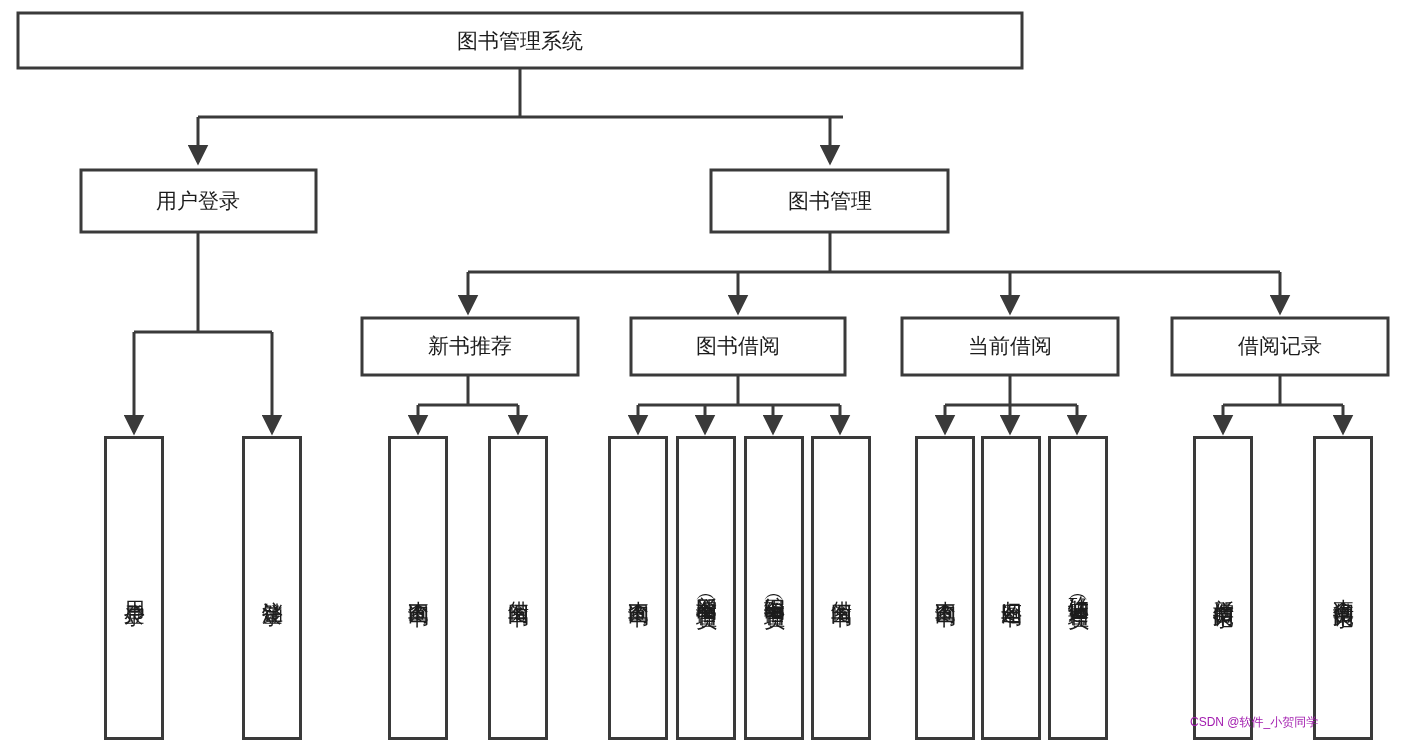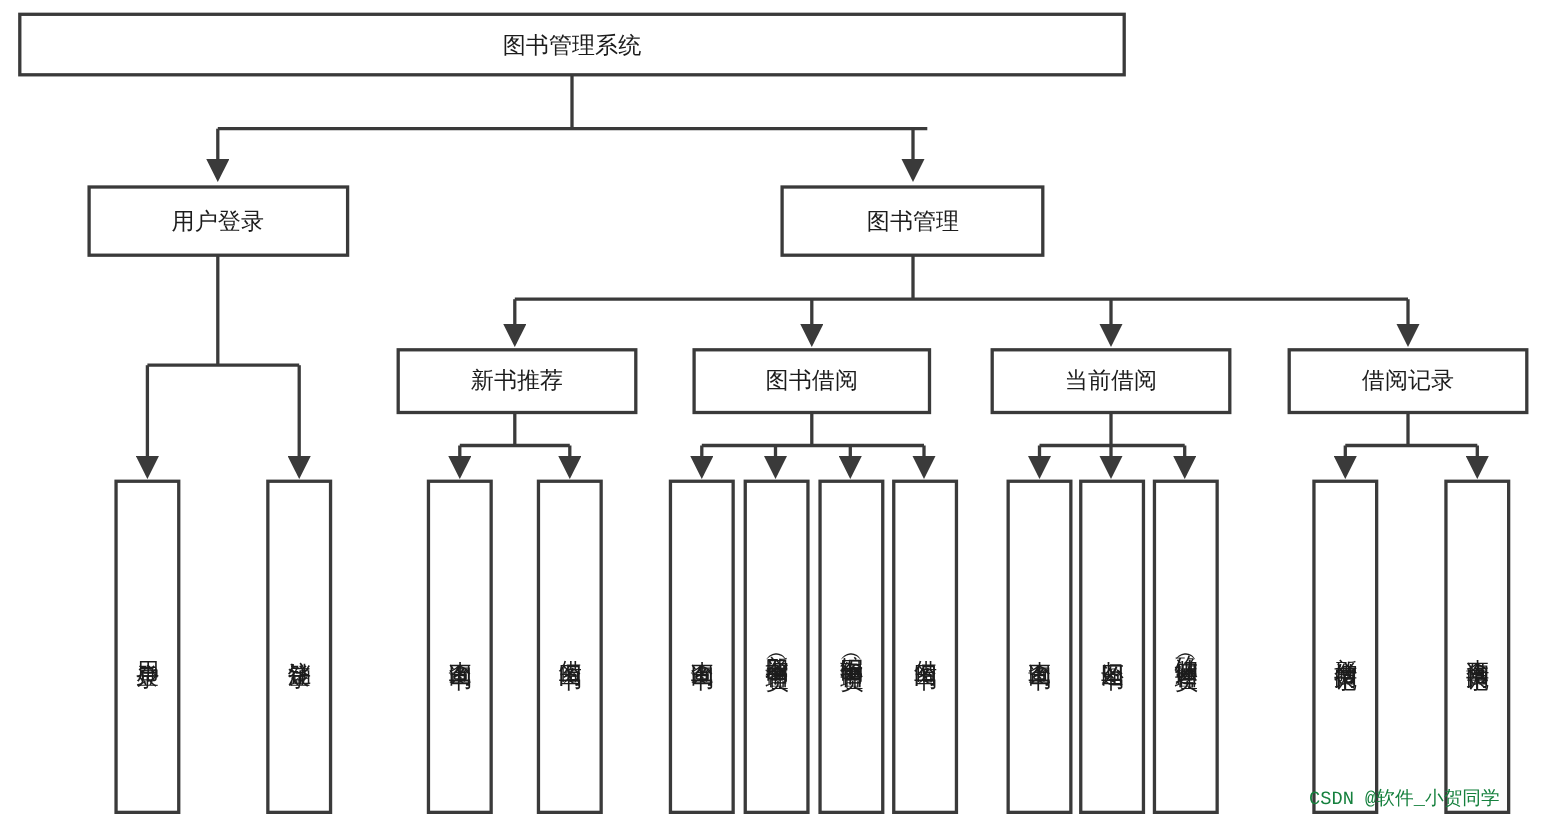--- a/index.html
+++ b/index.html
@@ -32,24 +32,24 @@
     font-size:21px;
     line-height:1.18;
     color:#1c1c1c;
     letter-spacing:2px;
     white-space:nowrap;
     font-family:"DejaVu Sans","Liberation Sans",sans-serif;
   }
   .watermark{
     position:absolute;
     left:1190px;top:714px;
-    font-size:17px;
-    color:#15803d;
+    font-size:12px;
+    color:#a21caf;
     white-space:nowrap;
-    font-family:Liberation Mono, monospace;
+    font-family:Liberation Sans, sans-serif;
     pointer-events:none;
   }
   .edge{stroke:#3a3a3a;stroke-width:3;fill:none;}
 </style>
 </head>
 <body>
 
 <svg id="diagram" viewBox="0 0 1405 747" xmlns="http://www.w3.org/2000/svg">
 
   <defs>

